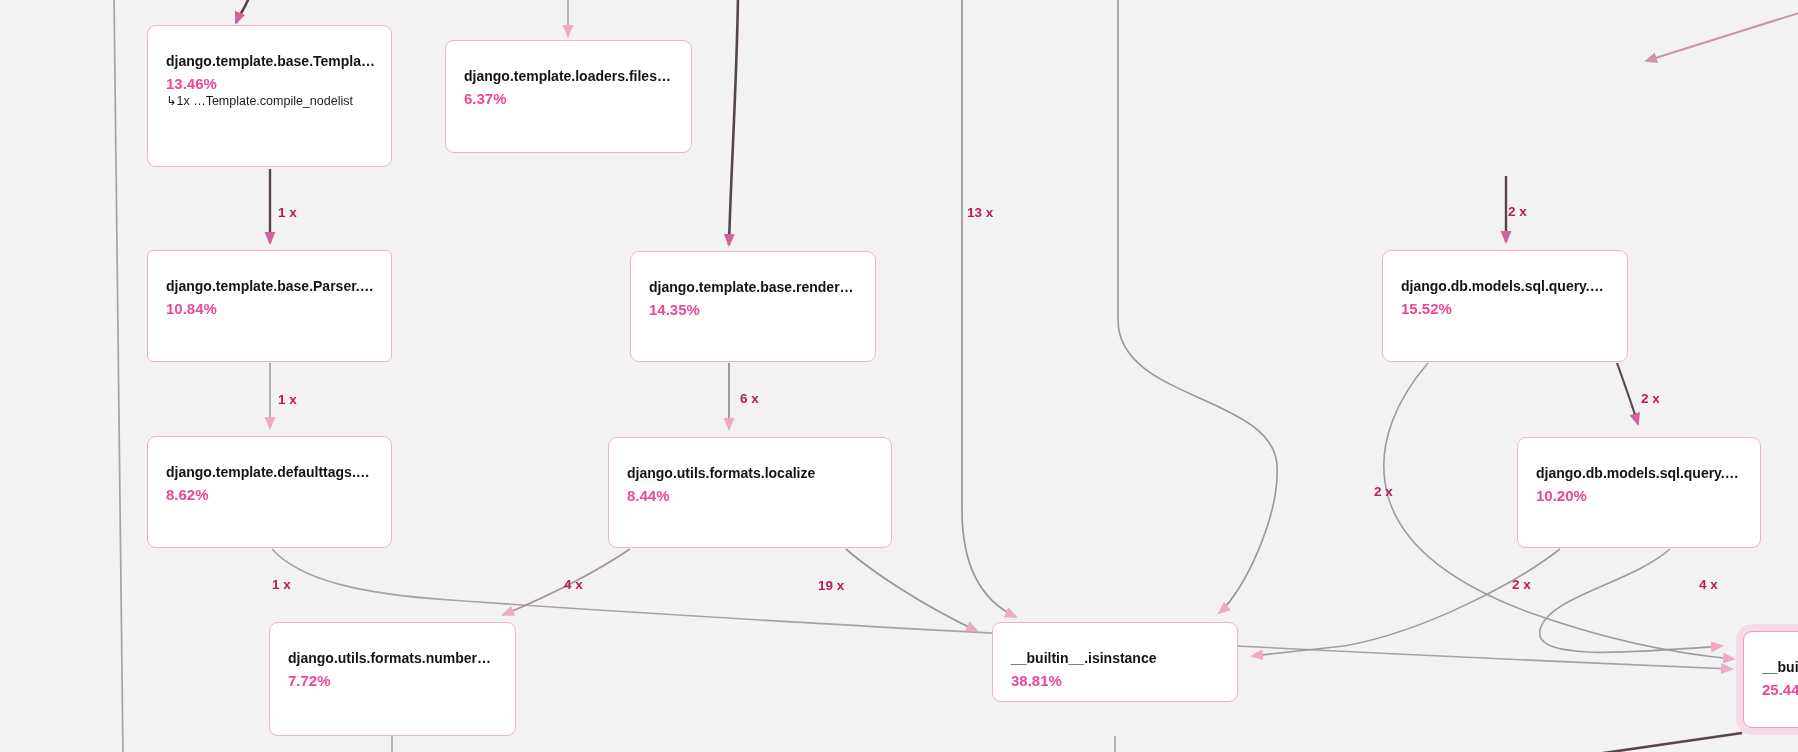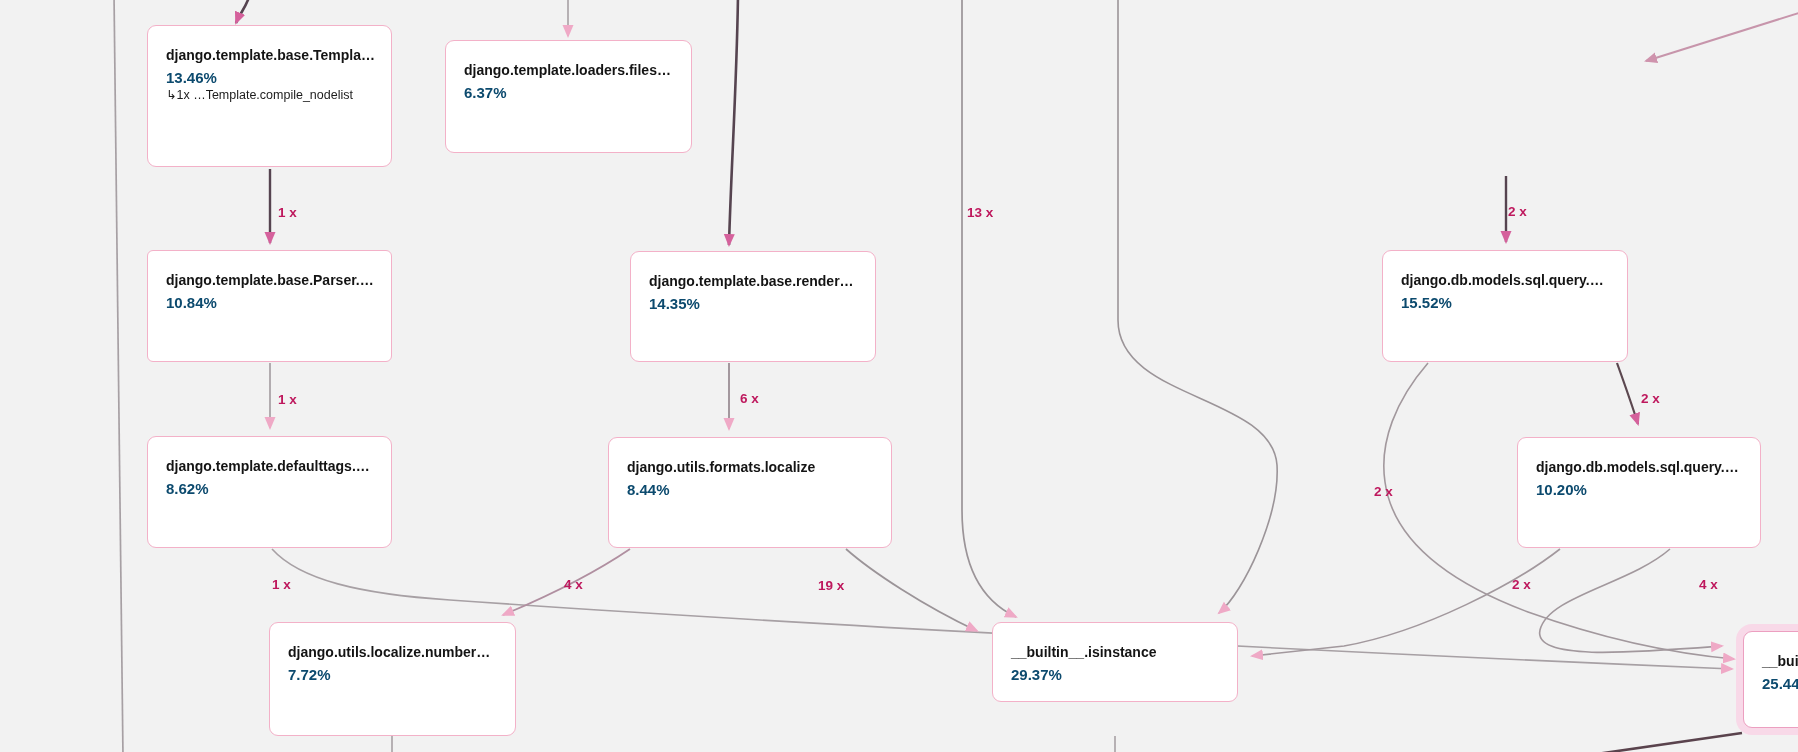--- a/index.html
+++ b/index.html
@@ -5,24 +5,24 @@
   html,body{margin:0;padding:0;background:#e9e9e9;}
   .stage{
     position:relative;width:1798px;height:752px;overflow:hidden;
     background:#f2f2f2;
     font-family:"Liberation Sans","DejaVu Sans",sans-serif;
   }
   .edges{position:absolute;left:0;top:0;z-index:1;}
   .node{
     position:absolute;z-index:2;box-sizing:border-box;
     background:#ffffff;border:1.5px solid #f3b1c8;border-radius:9px;
-    padding:20px 18px 0 18px;cursor:pointer;
+    padding:26px 18px 0 18px;cursor:pointer;
   }
   .node .t{font-size:14px;font-weight:bold;color:#141414;line-height:18px;white-space:nowrap;}
-  .node .p{font-size:15px;font-weight:bold;color:#0c4a6e;line-height:19px;margin-top:4px;white-space:nowrap;}
+  .node .p{font-size:15px;font-weight:bold;color:#ec4899;line-height:19px;margin-top:4px;white-space:nowrap;}
   .node .s{font-size:12.5px;color:#1c1c1c;line-height:16px;white-space:nowrap;}
   .node .s:first-of-type{margin-top:6px;}
   .node.hl{border-color:#ec9fc0;box-shadow:0 0 0 7px #f8d9e8;}
   .elabel{
     position:absolute;z-index:3;font-size:13.5px;font-weight:bold;color:#be185d;
     white-space:nowrap;pointer-events:none;
   }
   
   .n0{left:147px;top:25px;width:245px;height:142px;}
   .n1{left:445px;top:40px;width:247px;height:113px;}
@@ -126,27 +126,27 @@
     <div class="t">django.utils.formats.localize</div>
     <div class="p">8.44%</div>
   </div>
 
   <div class="node n8">
     <div class="t">django.db.models.sql.query.…</div>
     <div class="p">10.20%</div>
   </div>
 
   <div class="node n9">
-    <div class="t">django.utils.localize.number…</div>
+    <div class="t">django.utils.formats.number…</div>
     <div class="p">7.72%</div>
   </div>
 
   <div class="node n10">
     <div class="t">__builtin__.isinstance</div>
-    <div class="p">29.37%</div>
+    <div class="p">38.81%</div>
   </div>
 
   <div class="node n11 hl">
     <div class="t">__buil</div>
     <div class="p">25.44%</div>
   </div>
 
   <div class="elabel el0">1 x</div>
   <div class="elabel el1">1 x</div>
   <div class="elabel el2">6 x</div>

